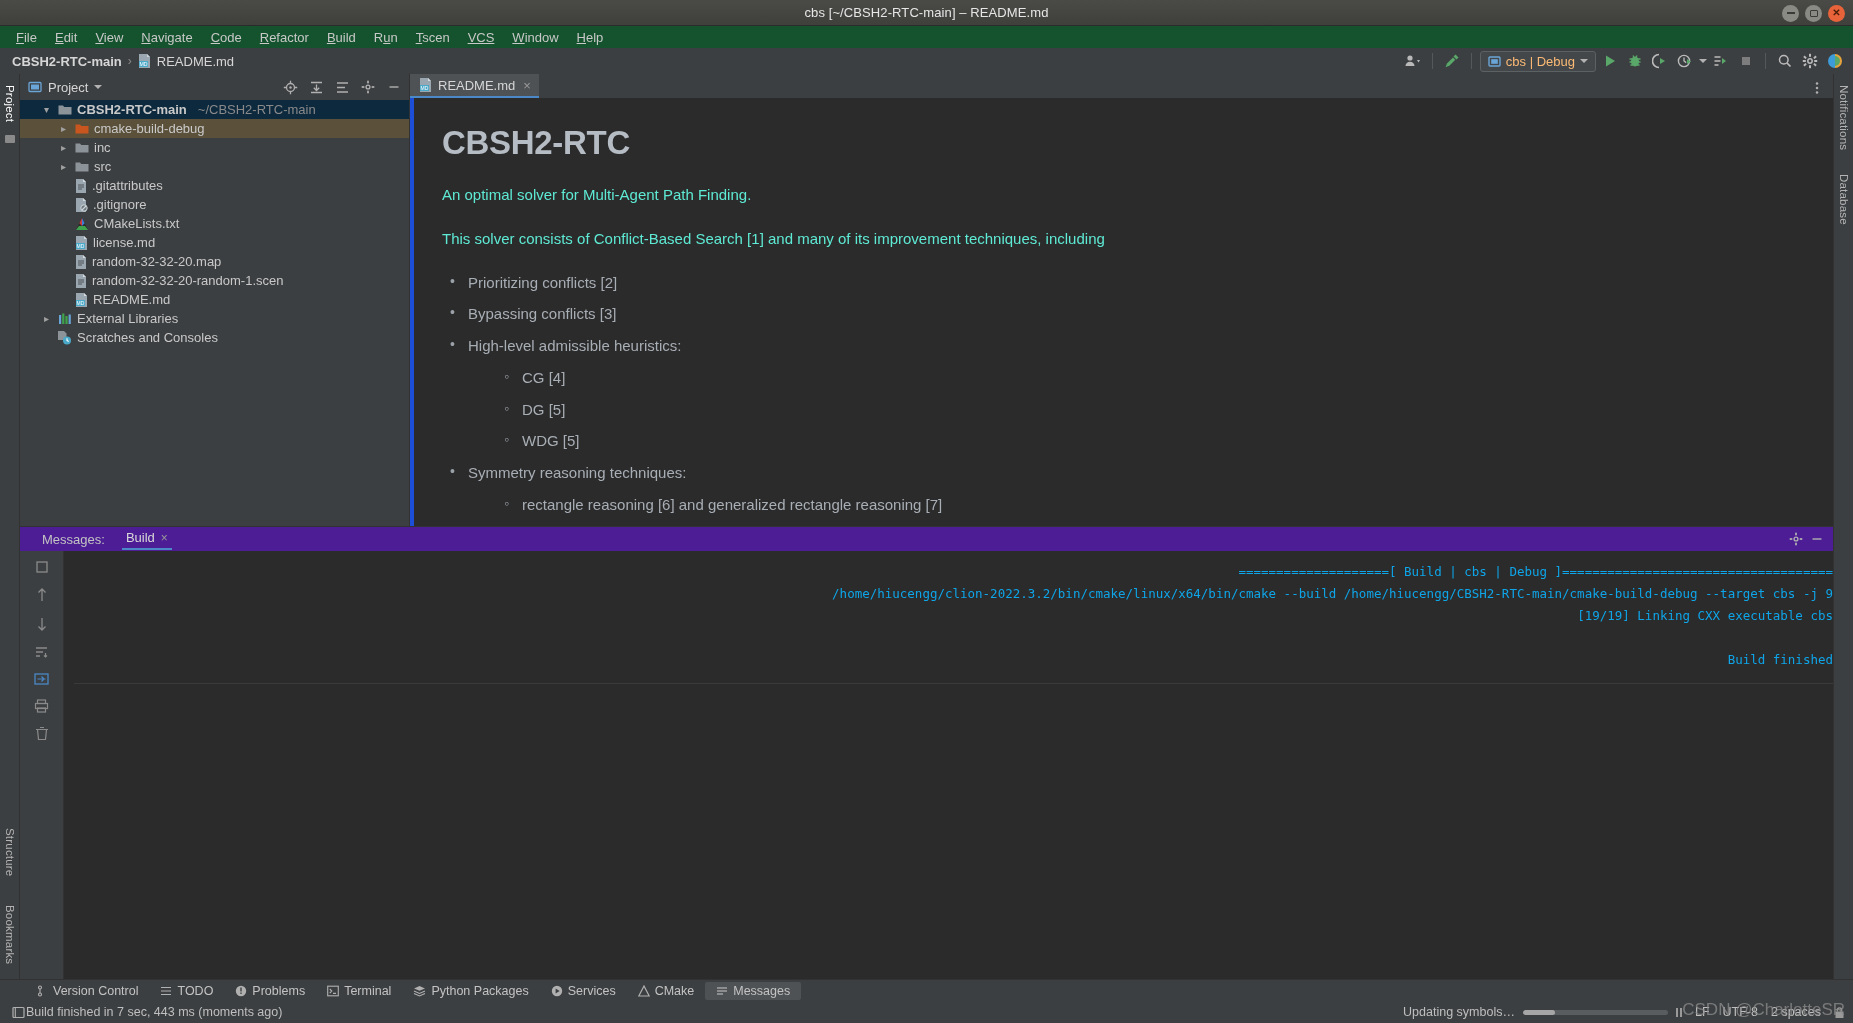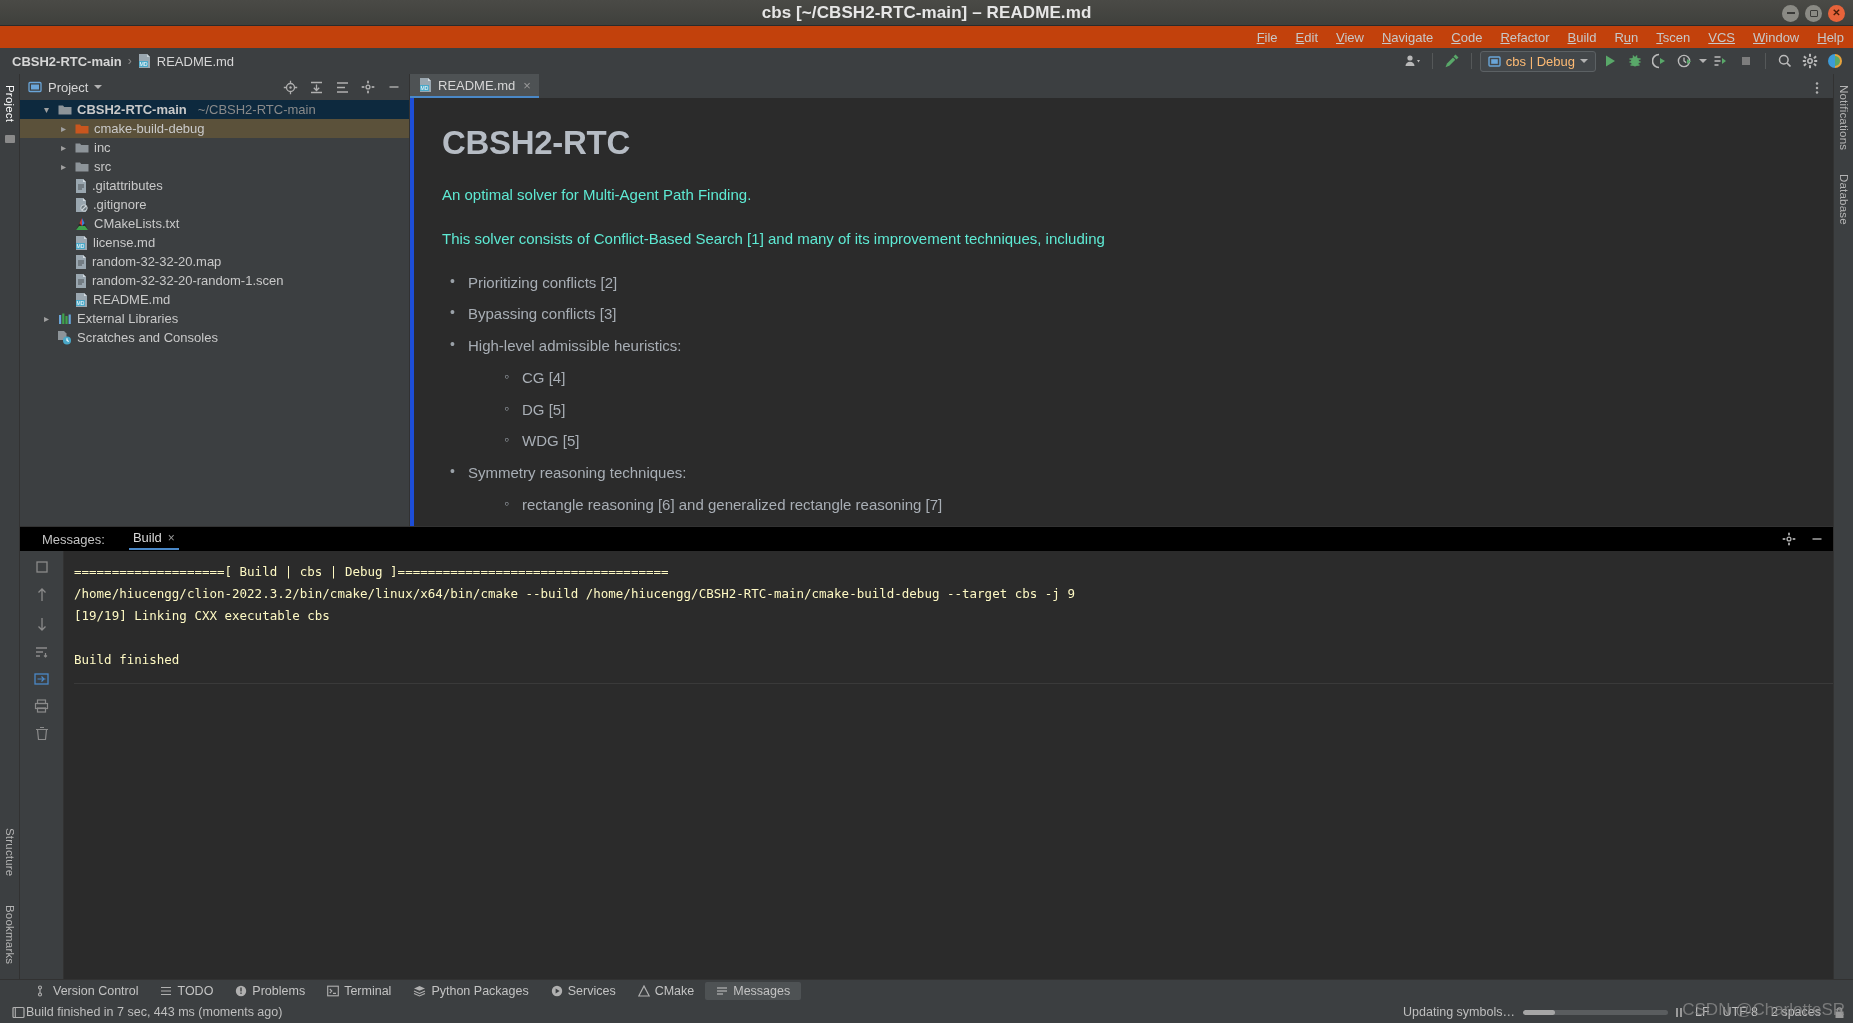--- a/index.html
+++ b/index.html
@@ -13,33 +13,33 @@
   }
   .app { position:relative; width:1853px; height:1023px; display:flex; flex-direction:column; }
 
   
   .titlebar {
     height:26px; flex:0 0 26px; position:relative;
     background:linear-gradient(#4a4a46,#3f403c);
     display:flex; align-items:center; justify-content:center;
     border-bottom:1px solid #2b2b2b;
   }
-  .titlebar .title { font-size:17px; color:#e6e6e6; font-weight:bold; letter-spacing:.1px; }
+  .titlebar .title { font-size:13px; color:#e6e6e6; font-weight:normal; letter-spacing:.1px; }
   .winbtns { position:absolute; right:8px; top:0; height:26px; display:flex; align-items:center; gap:6px; }
   .wb { width:17px; height:17px; border-radius:50%; display:flex; align-items:center; justify-content:center;
         font-size:11px; color:#3a3a38; line-height:1; }
   .wb.min { background:#8a8a84; }
   .wb.max { background:#8a8a84; }
   .wb.close { background:#e8633a; color:#4a1d08; }
   .wb i { font-style:normal; font-size:10px; font-weight:bold; }
   .wb.max i { display:block; width:8px; height:7px; border:1.5px solid #3a3a38; border-radius:1px; }
   .wb.min i { display:block; width:8px; height:2px; background:#3a3a38; }
 
   
-  .menubar { height:22px; flex:0 0 22px; background:#c2410c; display:flex; align-items:center; padding-left:7px; gap:0;justify-content:flex-end; }
+  .menubar { height:22px; flex:0 0 22px; background:#14532d; display:flex; align-items:center; padding-left:7px; gap:0; }
   .menu-item { padding:1px 9px; font-size:13px; color:#c8c8c8; cursor:default; white-space:nowrap; }
   .menu-item .mn { text-decoration:underline; }
 
   
   .toolbar { height:26px; flex:0 0 26px; background:#3c3f41; display:flex; align-items:center;
              padding:0 7px 0 12px; position:relative; }
   .breadcrumb { display:flex; align-items:center; gap:6px; font-size:13px; }
   .breadcrumb .bc-root { color:#d6d6d6; font-weight:bold; }
   .breadcrumb .bc-sep { color:#888; font-size:12px; }
   .breadcrumb .bc-file { color:#d6d6d6; }
@@ -98,32 +98,32 @@
   .md ul { list-style:none; margin:0; padding:0; }
   .md li { font-size:15px; line-height:1.45; color:#a8aeb5; position:relative;
            padding-left:26px; margin-bottom:10px; }
   .md li::before { content:"\2022"; position:absolute; left:8px; top:-1px; font-size:14px; color:#9aa1a8; }
   .md ul ul { margin-top:10px; margin-left:28px; }
   .md ul ul li::before { content:"\25E6"; font-size:14px; }
 
   
   .build-panel { flex:1 1 auto; display:flex; flex-direction:column; min-height:0;
                  background:#3c3f41; border-top:1px solid #323232; }
-  .bp-header { height:24px; flex:0 0 24px; background:#000000; display:flex; align-items:center;
-               padding:0 6px 0 22px; gap:8px; }
+  .bp-header { height:24px; flex:0 0 24px; background:#4c1d95; display:flex; align-items:center;
+               padding:0 6px 0 22px; gap:1px; }
   .bp-msglabel { font-size:13px; color:#c3c3c3; margin-right:16px; }
   .bp-tab { font-size:13px; color:#d8d8d8; display:flex; align-items:center; gap:6px;
             padding:2px 4px 3px 4px; border-bottom:2px solid #4a88c7; }
   .bp-tab .x { color:#9a9a9a; font-size:12px; }
   .bp-header .spacer { margin-left:auto; }
   .bp-body { flex:1 1 auto; display:flex; min-height:0; }
   .bp-gutter { width:44px; flex:0 0 44px; background:#3c3f41; display:flex; flex-direction:column;
                align-items:center; padding-top:9px; gap:13px; border-right:1px solid #323232; }
   .console { flex:1 1 auto; background:#2b2b2b; padding:10px 0 0 10px; overflow:hidden;
-             font-family:"DejaVu Sans Mono", monospace; font-size:12.5px; color:#fef9c3; }
+             font-family:"DejaVu Sans Mono", monospace; font-size:12.5px; color:#0ea5e9;text-align:right; }
   .console .line { height:22px; line-height:22px; white-space:pre; }
   .console .divider-row { border-bottom:1px solid #3a3a3a; margin-top:12px; margin-right:0; }
 
   
   .tw-bar { height:22px; flex:0 0 22px; background:#3c3f41; display:flex; align-items:center;
             padding-left:26px; gap:0; border-top:1px solid #323232; }
   .tw-item { display:flex; align-items:center; gap:5px; padding:2px 11px; font-size:12.5px; color:#c3c3c3; }
   .tw-item.active { background:#4e5254; border-radius:2px; }
 
   

